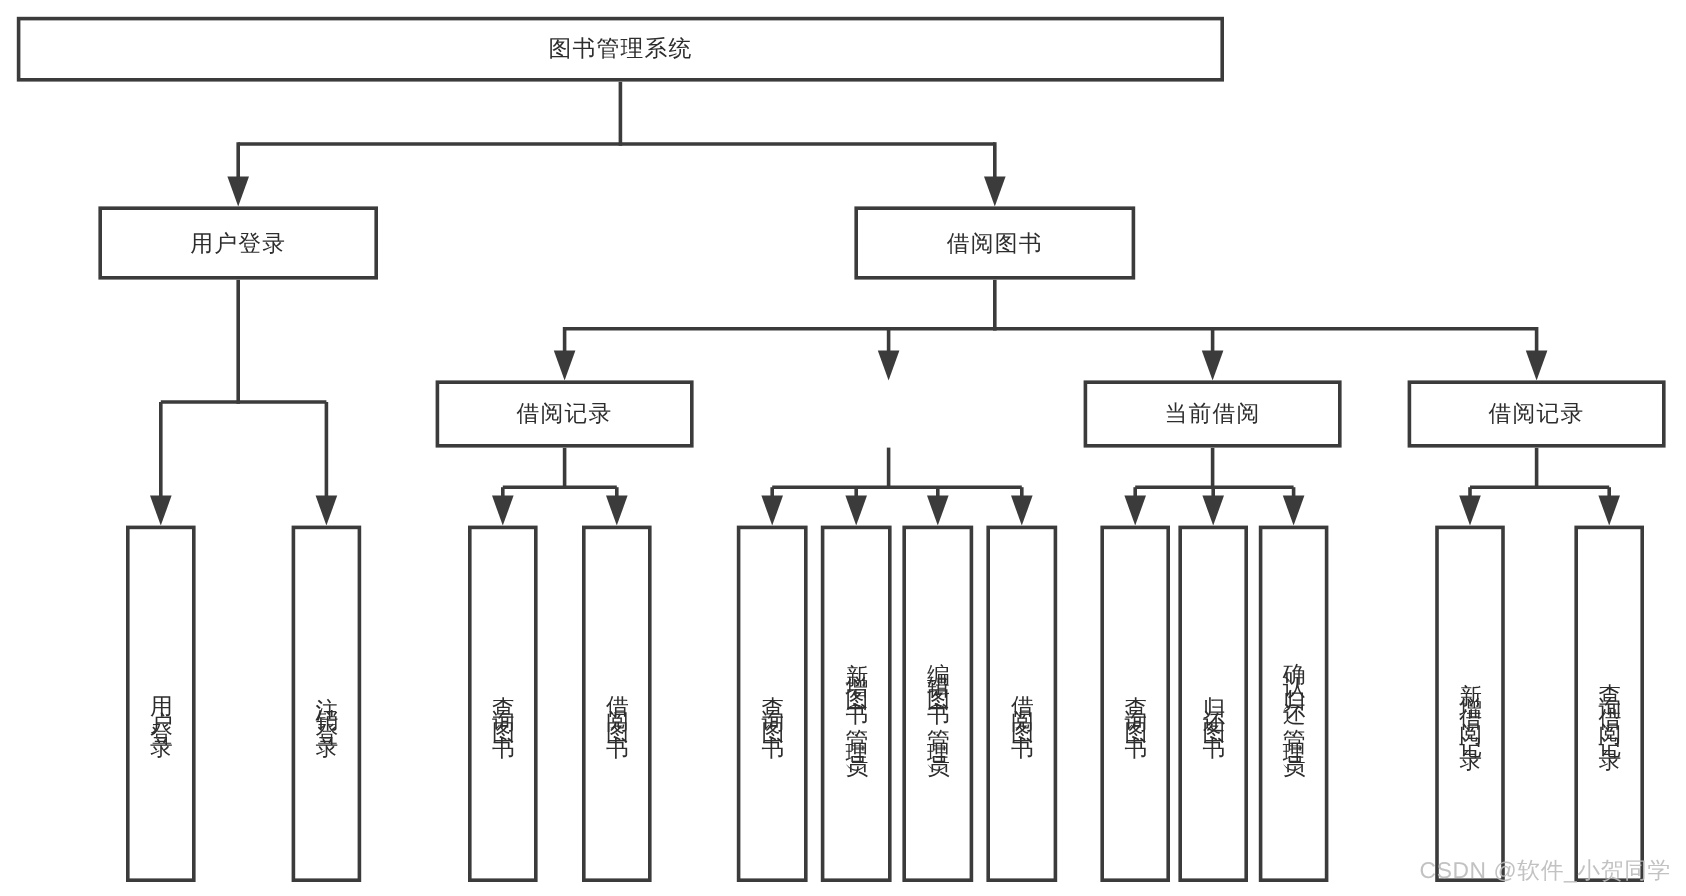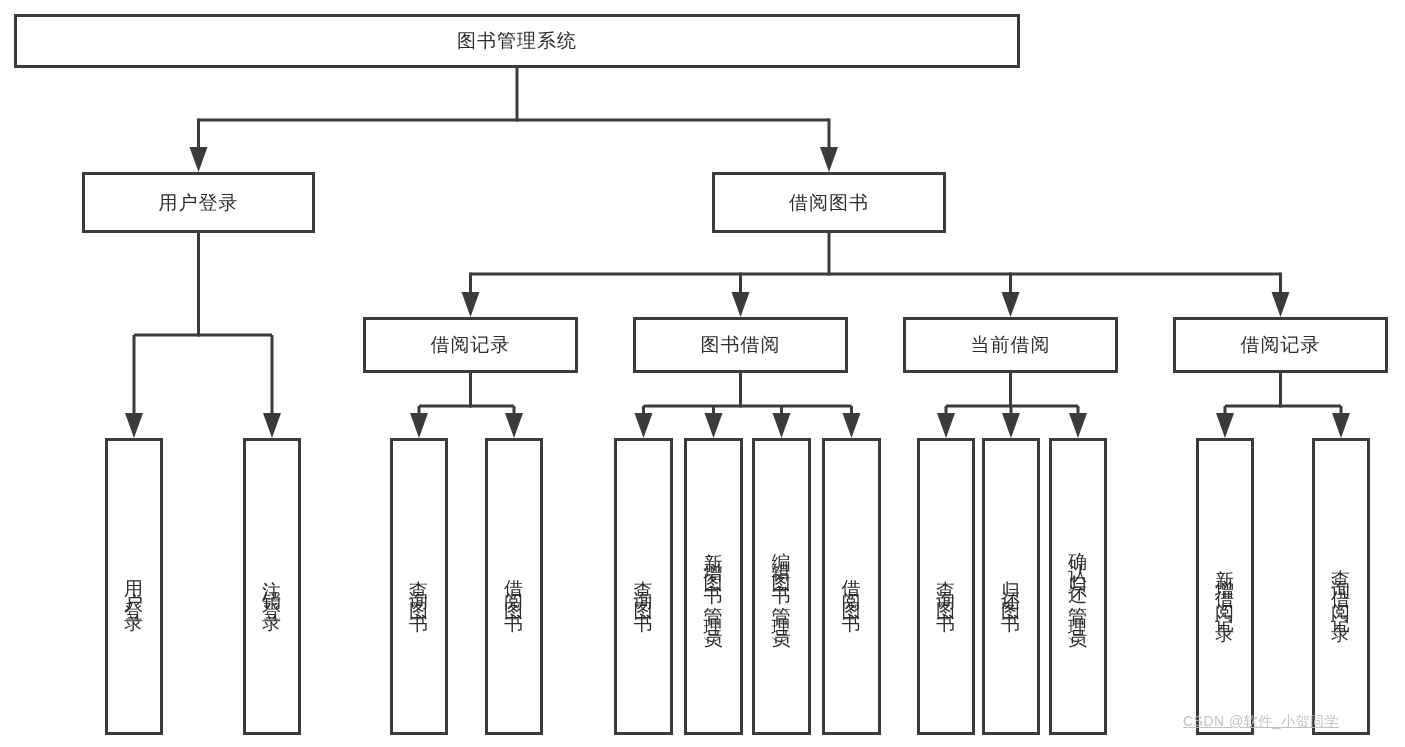--- a/index.html
+++ b/index.html
@@ -37,25 +37,24 @@
     text-orientation: mixed;
     font-size: 19px;
     letter-spacing: 11px;
     line-height: 1;
   }
   .watermark {
     position: absolute;
     left: 1183px;
     top: 713px;
     z-index: 10;
-    font-size: 14px;
+    font-size: 19px;
     color: rgba(187, 187, 187, 0.9);
     white-space: nowrap;
     letter-spacing: 0.5px;
-    text-decoration: underline;
   }
 </style>
 </head>
 <body>
 
 <div class="canvas">
 
   <svg class="connector-layer" width="1405" height="747" viewBox="0 0 1405 747" xmlns="http://www.w3.org/2000/svg">
     <g stroke="#3b3b3b" stroke-width="3" fill="none">
 
@@ -132,23 +131,20 @@
   <div class="node h" style="left:82px;top:172px;width:233px;height:61px">
     <span>用户登录</span>
   </div>
   <div class="node h" style="left:712px;top:172px;width:234px;height:61px">
     <span>借阅图书</span>
   </div>
 
   <div class="node h" style="left:363px;top:317px;width:215px;height:56px">
     <span>借阅记录</span>
   </div>
-  <div class="node h" style="left:633px;top:317px;width:215px;height:56px">
-    <span>图书借阅</span>
-  </div>
   <div class="node h" style="left:1173px;top:317px;width:215px;height:56px">
     <span>借阅记录</span>
   </div>
   <div class="node h" style="left:903px;top:317px;width:215px;height:56px">
     <span>当前借阅</span>
   </div>
 
   <div class="node v" style="left:105px;top:438px;width:58px;height:297px">
     <span>用户登录</span>
   </div>

